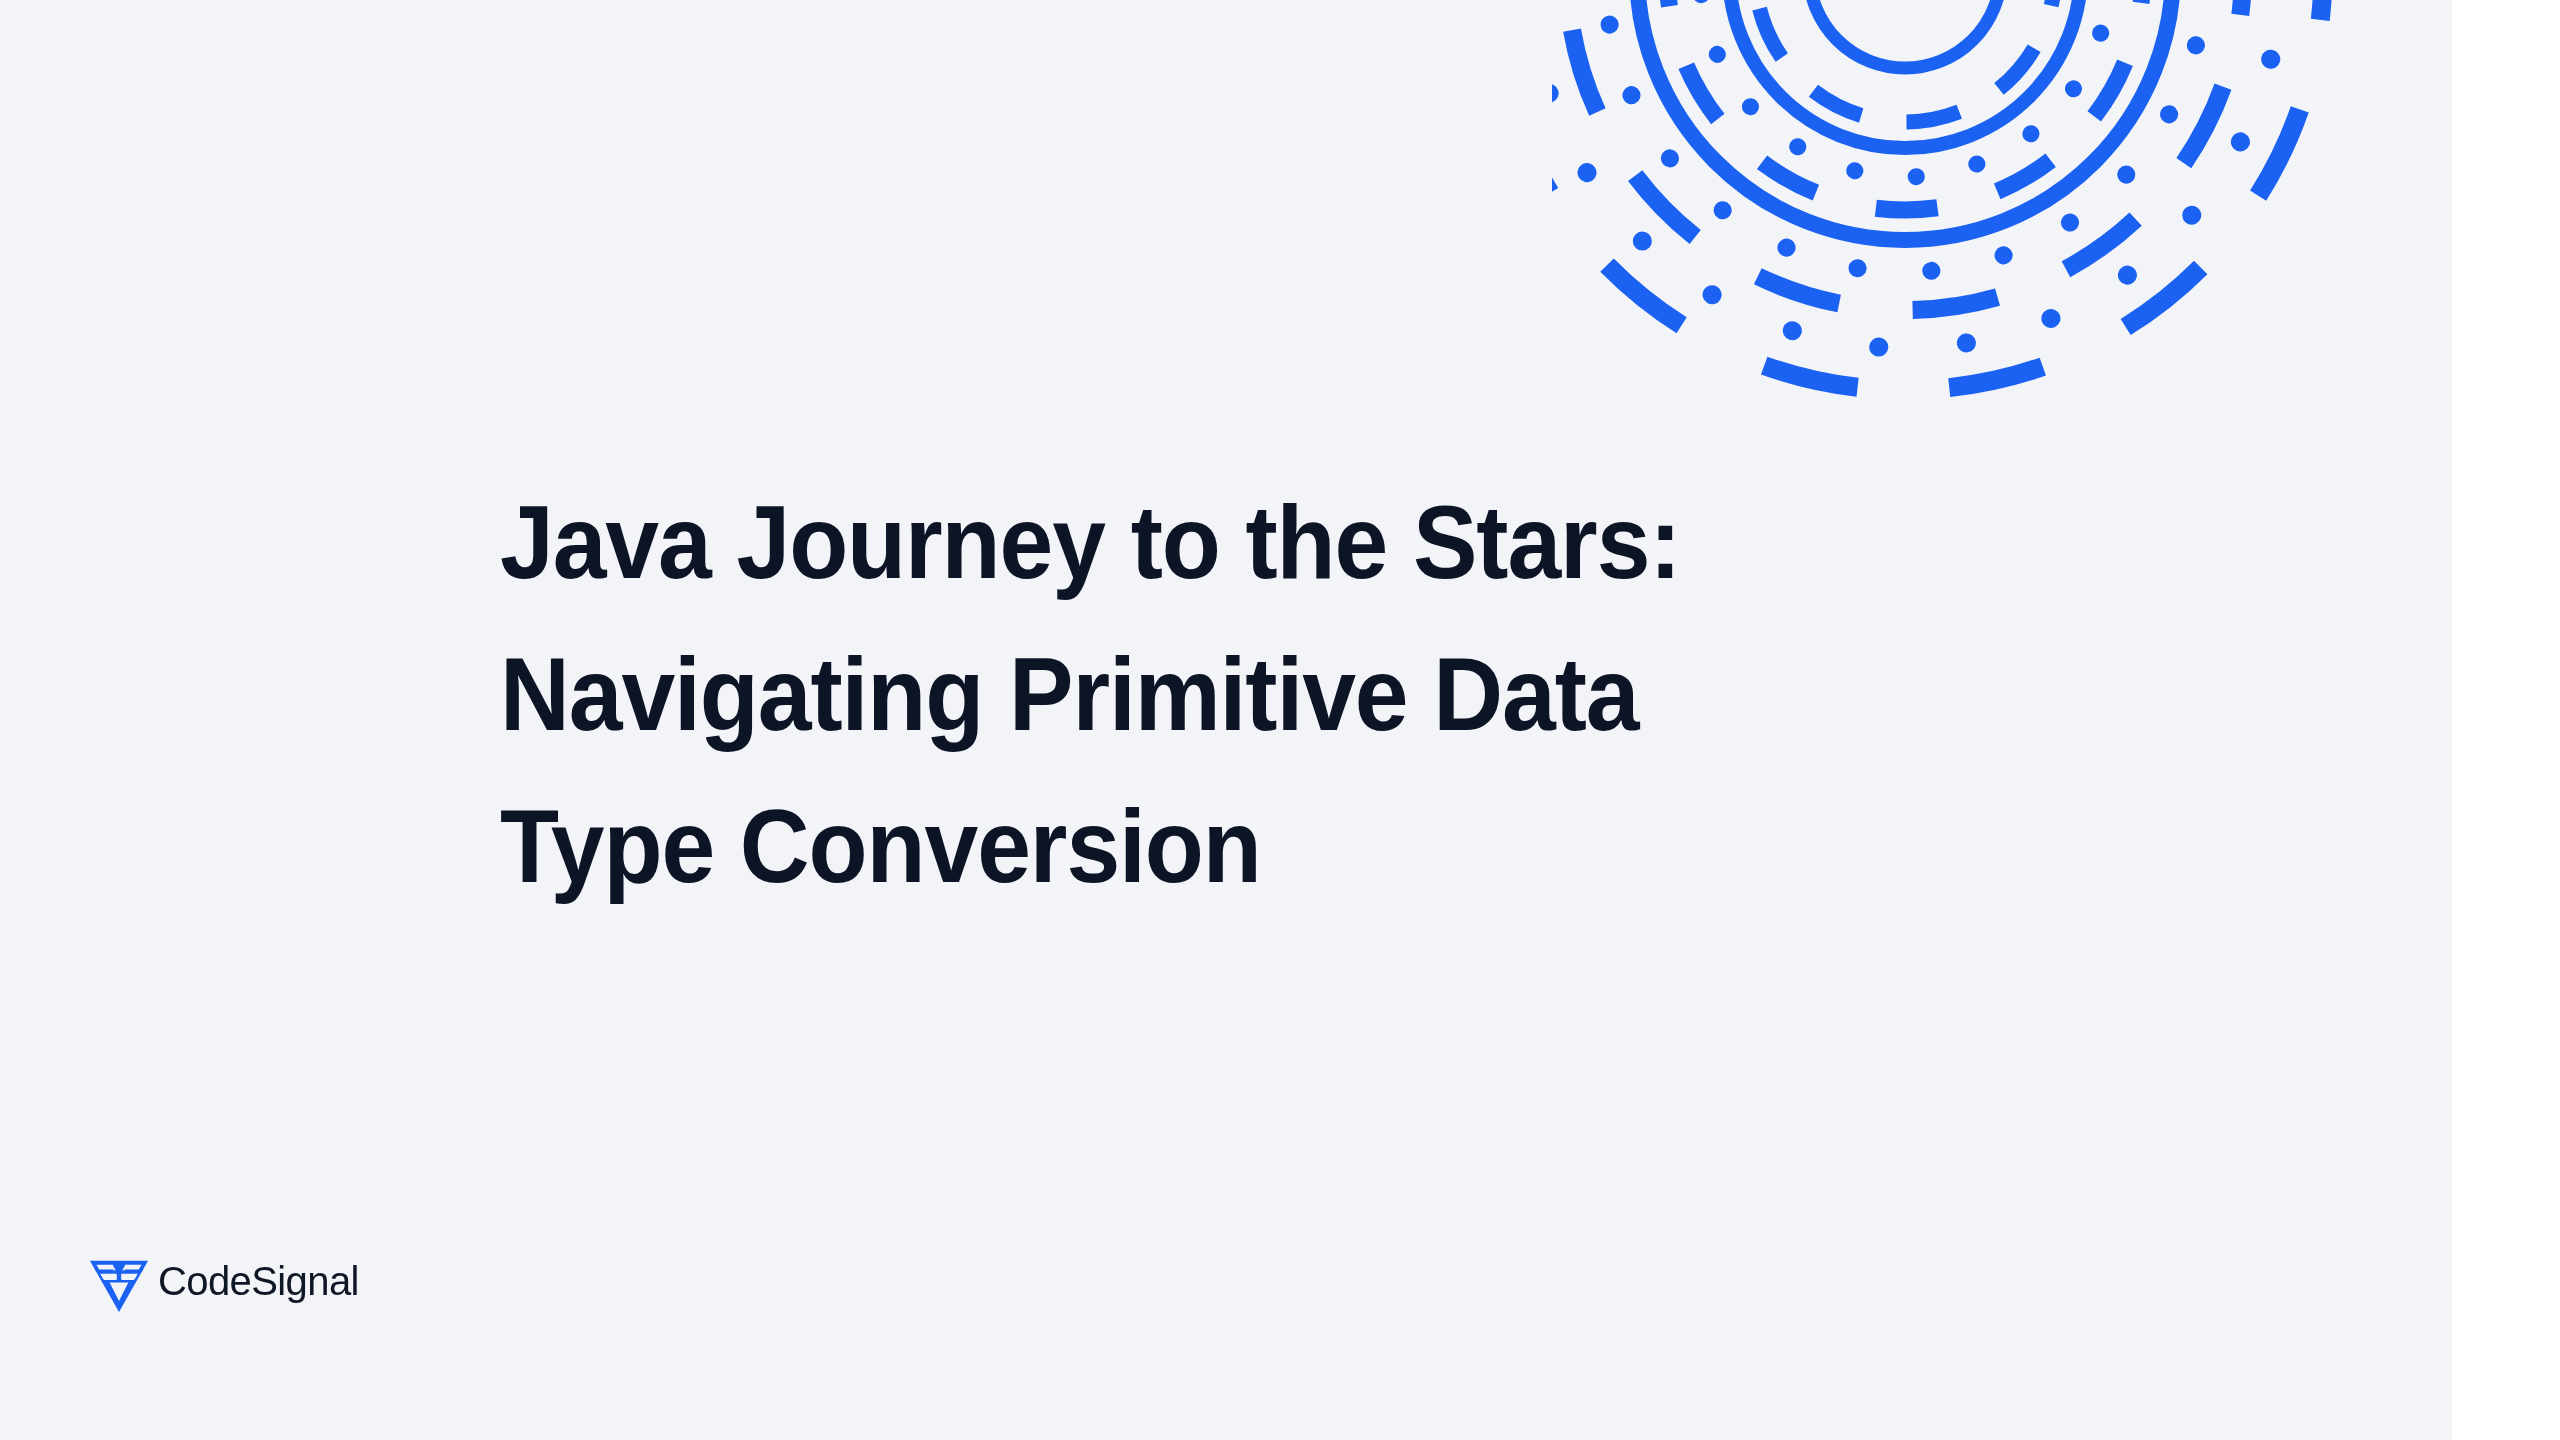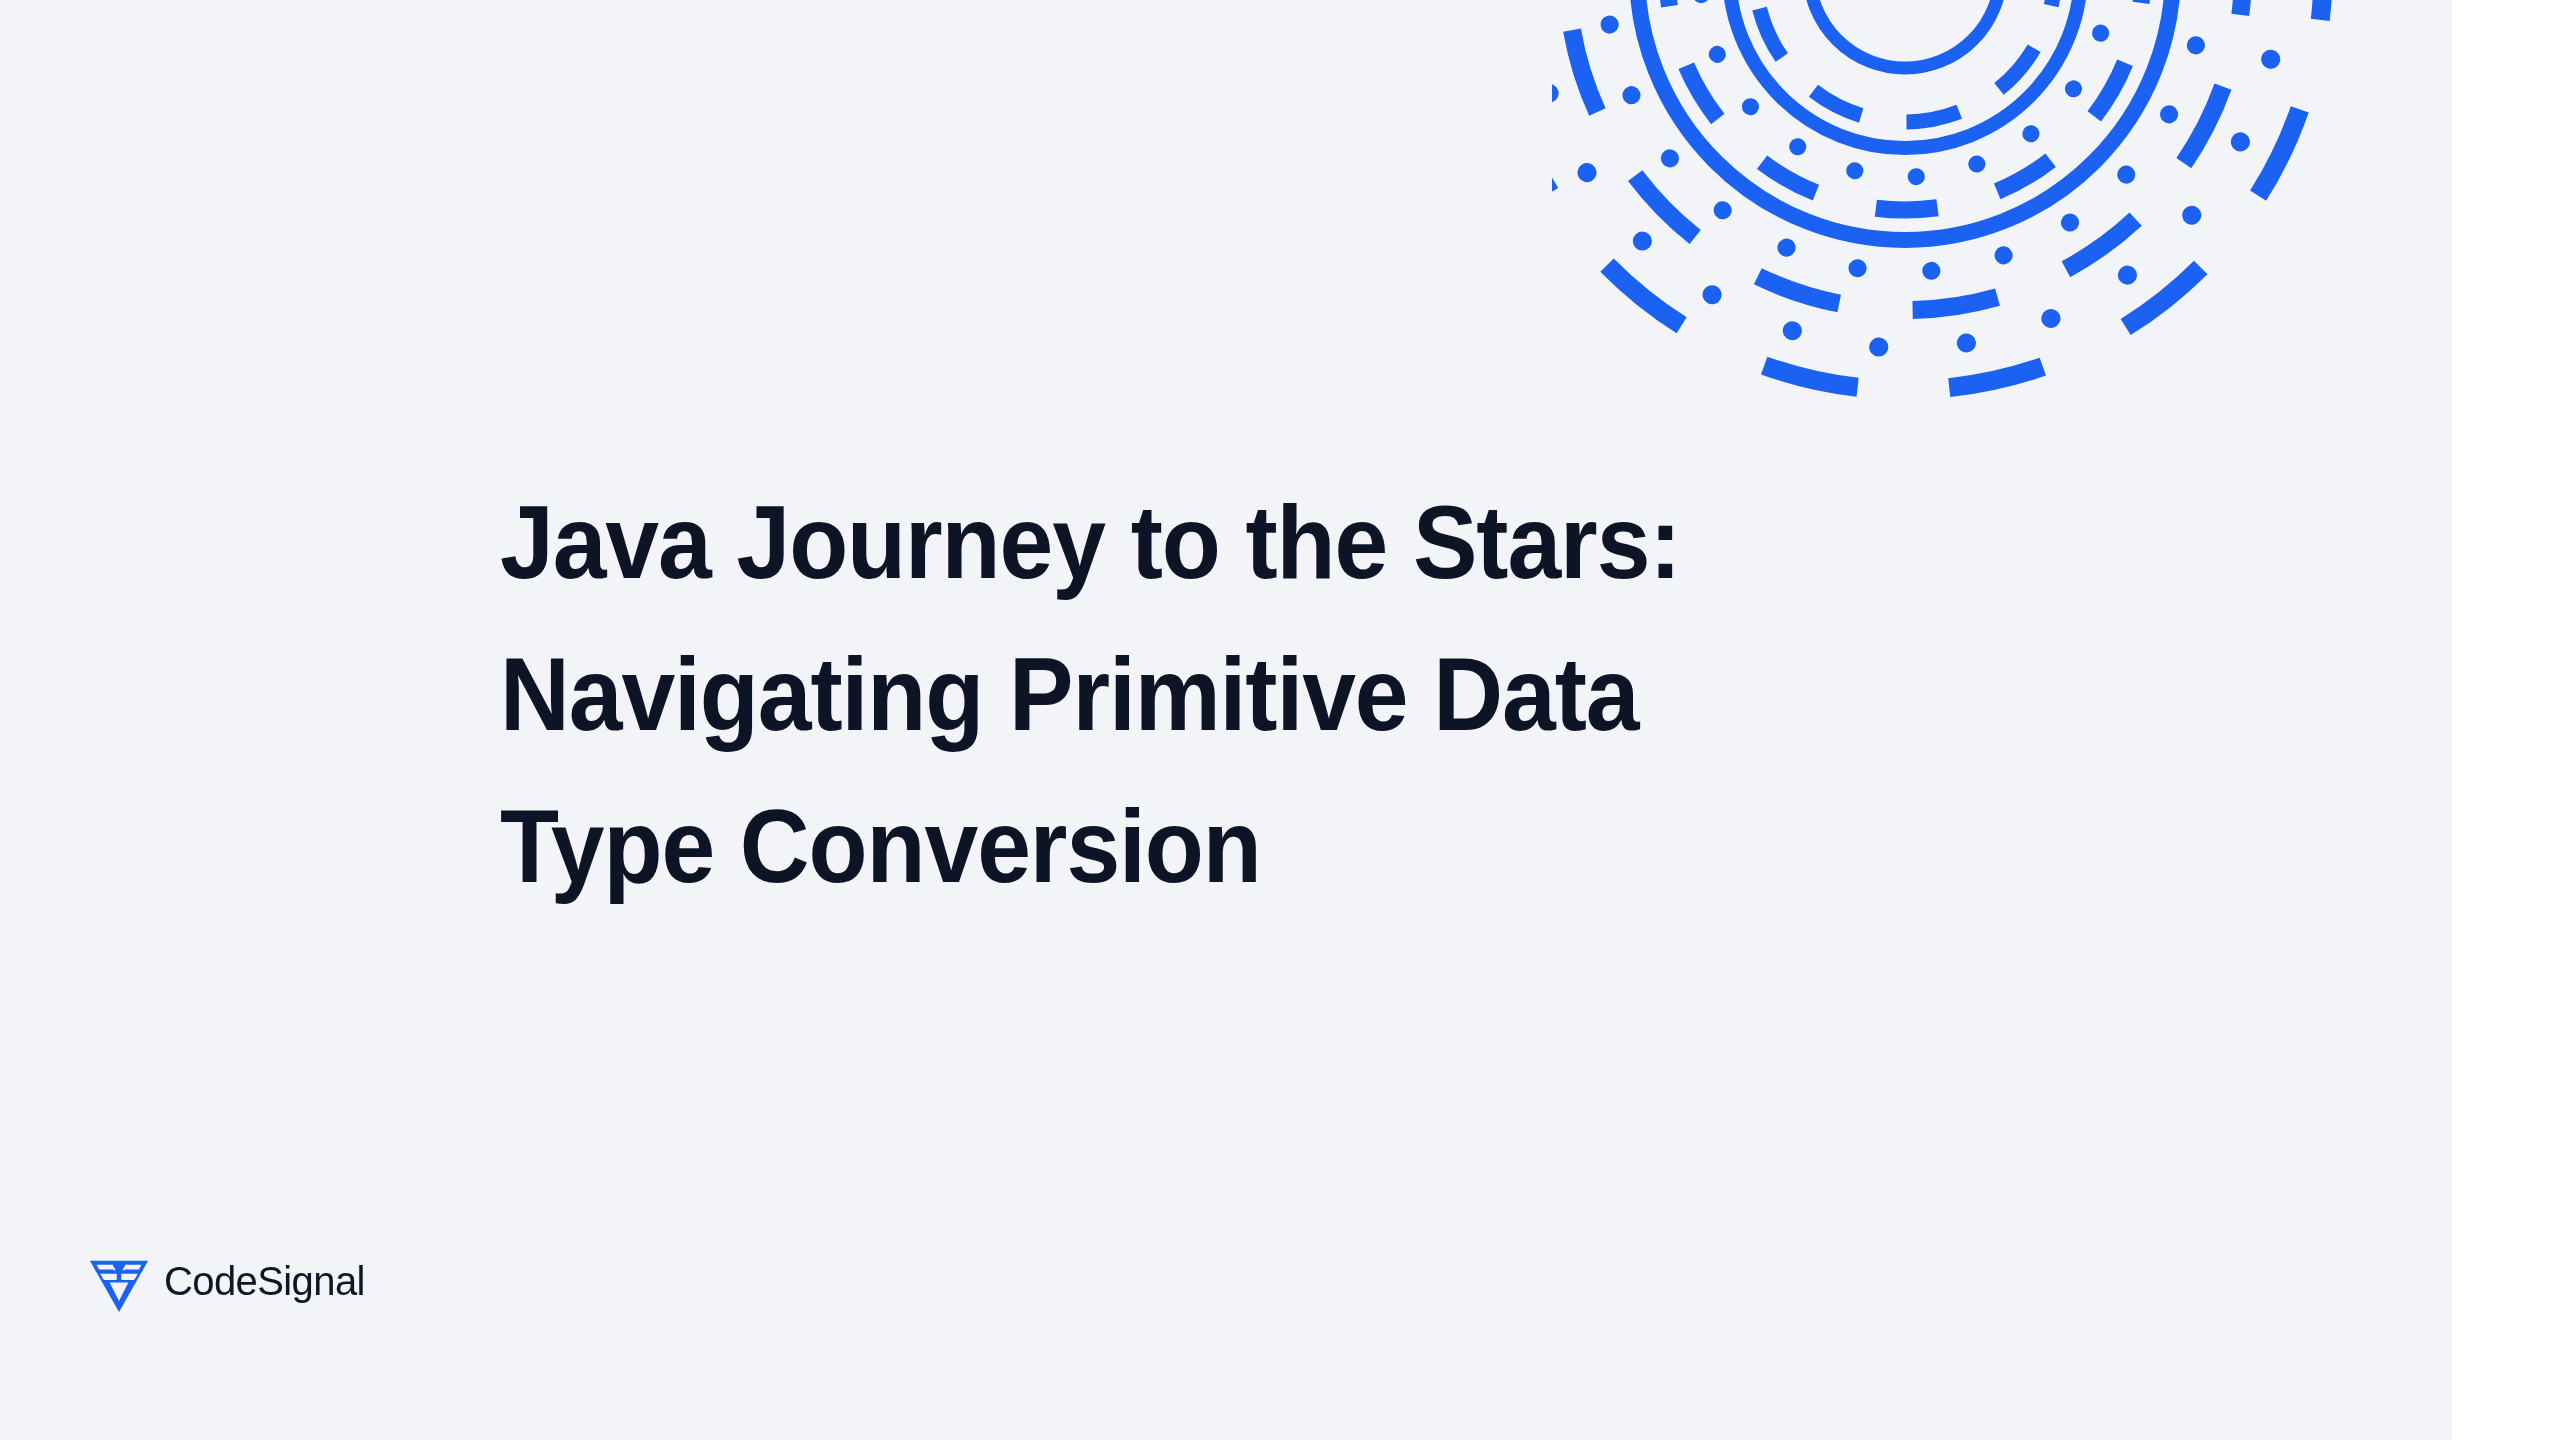--- a/index.html
+++ b/index.html
@@ -53,21 +53,21 @@
     transform-origin: left center;
   }
 
   
   #logo {
     position: absolute;
     left: 88px;
     bottom: 126px;
     display: flex;
     align-items: center;
-    gap: 14px;
+    gap: 8px;
   }
   #logo-mark {
     display: block;
     width: 62px;
     height: 62px;
   }
   #logo-word {
     display: block;
     height: 46px;
   }

